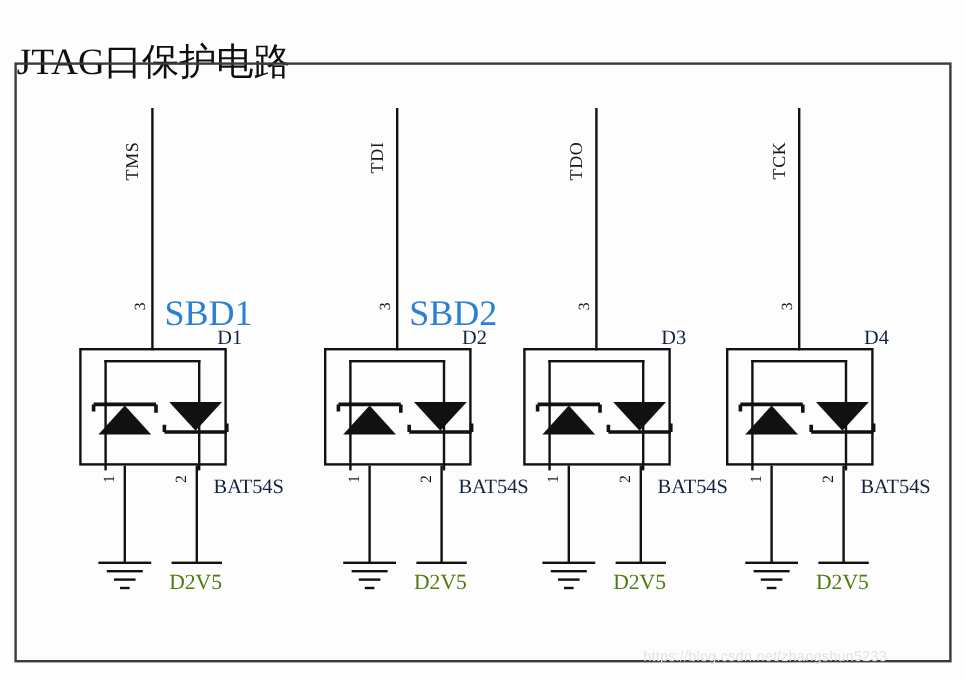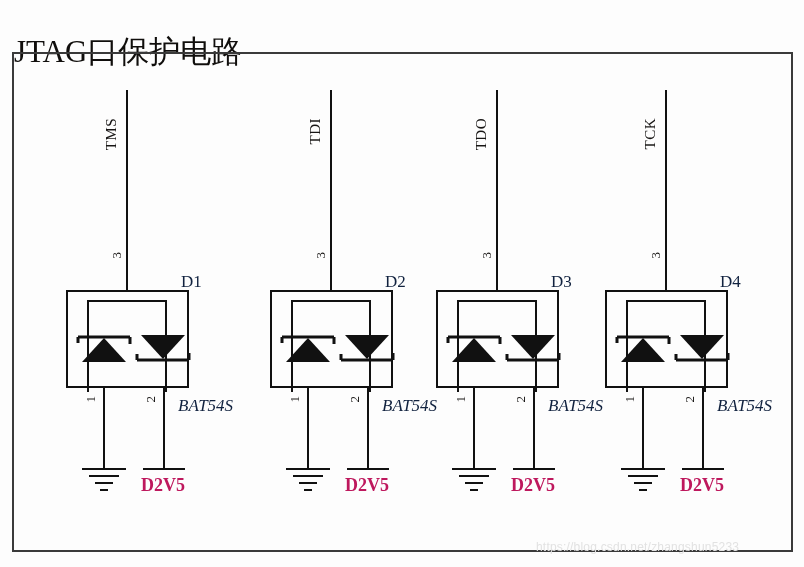--- a/index.html
+++ b/index.html
@@ -103,21 +103,20 @@
     color: #11223f;
     white-space: nowrap;
   }
   .val-label {
     position: absolute;
     left: 113px;
     top: 396px;
     font-size: 17px;
     color: #11223f;
     white-space: nowrap;
-    font-style: italic;
   }
   
   .part-box {
     position: absolute;
     left: 1px;
     top: 290px;
     width: 123px;
     height: 98px;
     border: 2px solid #111111;
     box-sizing: border-box;
@@ -182,23 +181,22 @@
     height: 2px;
     width: 42px;
     left: 0;
     top: 0;
   }
   .rail-label {
     position: absolute;
     left: 76px;
     top: 475px;
     font-size: 18px;
-    color: #be185d;
-    white-space: nowrap;
-    font-weight: bold;
+    color: #4d7c0f;
+    white-space: nowrap;
   }
   
   .diode {
     position: absolute;
     width: 60px;
     height: 46px;
   }
   .diode-up   { left: 9px;  top: 326px; }
   .diode-down { left: 70px; top: 325px; }
   
@@ -219,20 +217,21 @@
 <div id="page">
 
   <div id="title">JTAG口保护电路</div>
 
   <div id="frame"></div>
 
   <div class="block" style="left:65px">
     <div class="vwire sig-wire"></div>
     <div class="sig-label">TMS</div>
     <div class="pin3-num">3</div>
+    <div class="sbd-label">SBD1</div>
     <div class="des-label">D1</div>
     <div class="part-box"></div>
     <div class="hwire bus-top"></div>
     <div class="vwire bus-l"></div>
     <div class="vwire bus-r"></div>
     <div class="diode diode-up">
       <svg width="60" height="46" viewBox="0 0 60 46">
         <polygon points="8,36 52,36 30,12" fill="#111111"></polygon>
         <path d="M4,11 L4,17 M4,11 L56,11 M56,11 L56,18" stroke="#111111" stroke-width="3" fill="none"></path>
       </svg>
@@ -257,20 +256,21 @@
     <div class="rail">
         <b></b>
       </div>
     <div class="rail-label">D2V5</div>
   </div>
 
   <div class="block" style="left:269px">
     <div class="vwire sig-wire"></div>
     <div class="sig-label">TDI</div>
     <div class="pin3-num">3</div>
+    <div class="sbd-label">SBD2</div>
     <div class="des-label">D2</div>
     <div class="part-box"></div>
     <div class="hwire bus-top"></div>
     <div class="vwire bus-l"></div>
     <div class="vwire bus-r"></div>
     <div class="diode diode-up">
       <svg width="60" height="46" viewBox="0 0 60 46">
         <polygon points="8,36 52,36 30,12" fill="#111111"></polygon>
         <path d="M4,11 L4,17 M4,11 L56,11 M56,11 L56,18" stroke="#111111" stroke-width="3" fill="none"></path>
       </svg>

